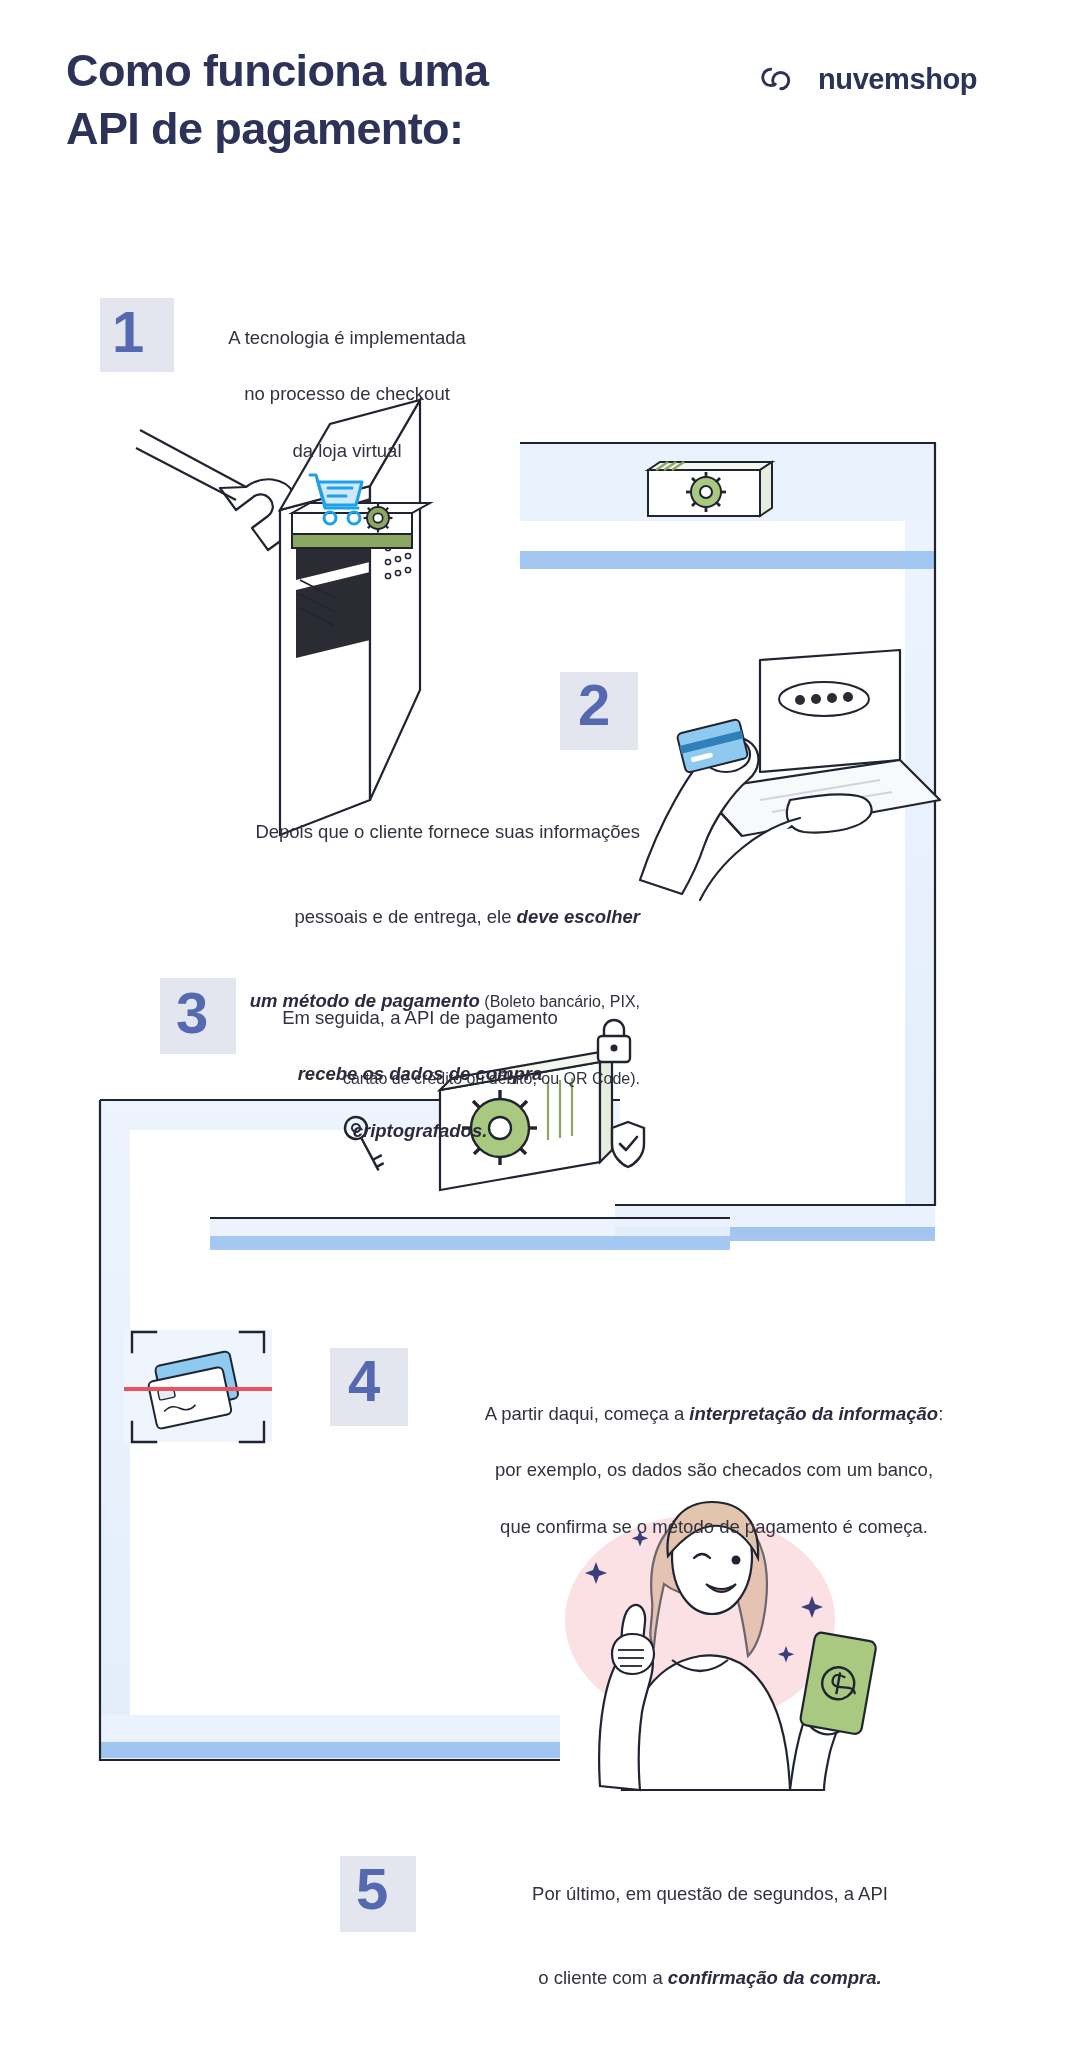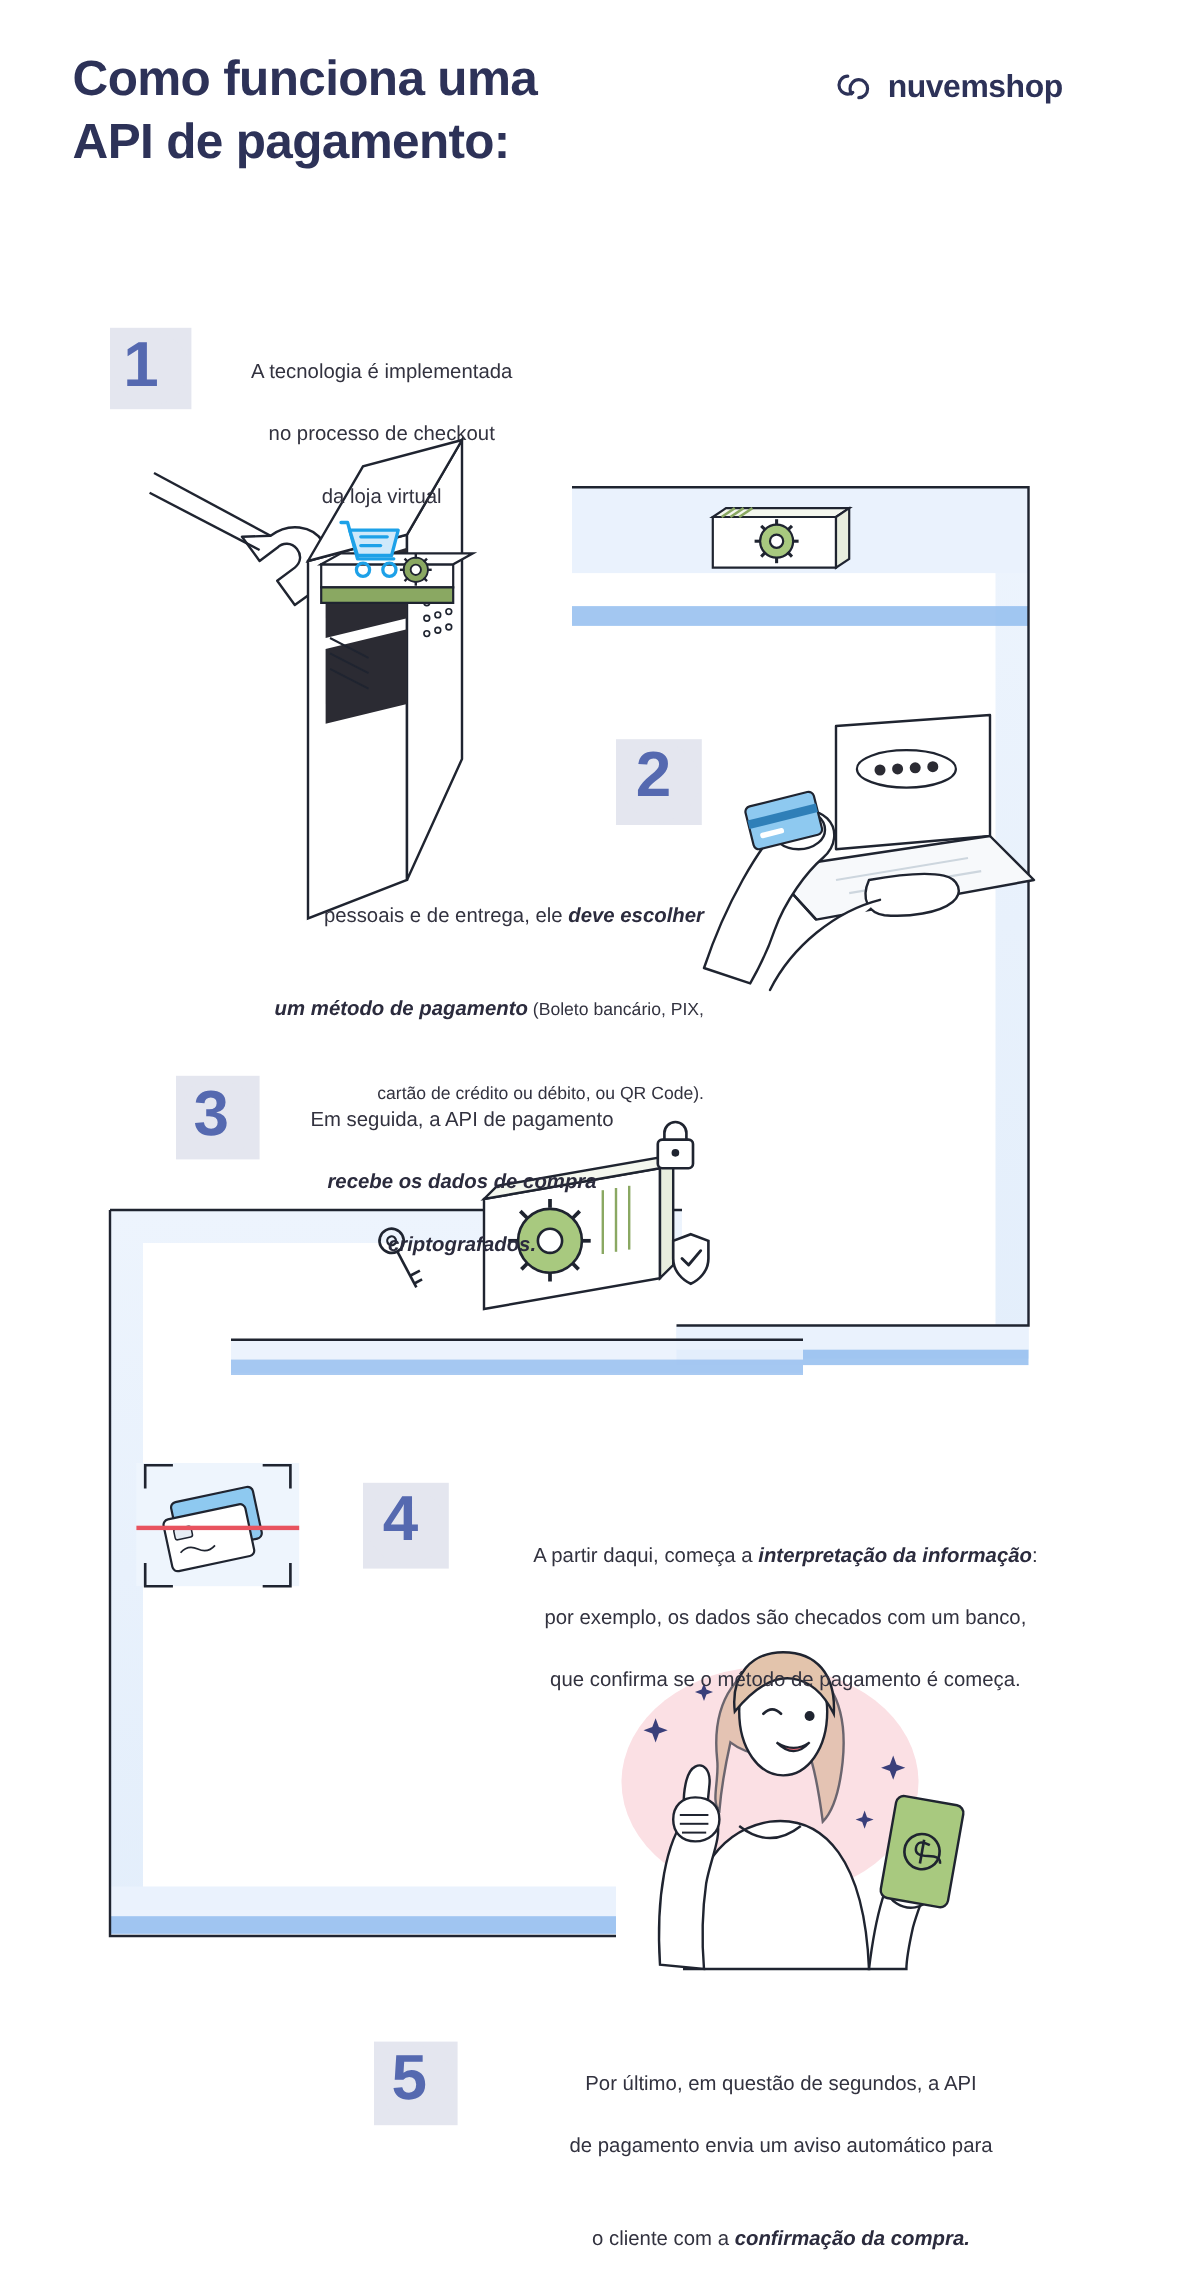--- a/index.html
+++ b/index.html
@@ -34,21 +34,21 @@
     letter-spacing: -0.6px;
     color: #2d3258;
     white-space: pre-line;
   }
   .logo {
     position: absolute;
     left: 760px;
     top: 62px;
     display: flex;
     align-items: center;
-    gap: 13px;
+    gap: 24px;
   }
   .logo-mark { width: 34px; height: 34px; display: block; }
   .logo-word {
     font-size: 29px;
     font-weight: bold;
     color: #2d3258;
     letter-spacing: -0.4px;
     line-height: 1;
   }
 
@@ -397,20 +397,23 @@
   </div>
 </div>
 
 <div class="step">
   <svg class="blob" style="left:560px; top:672px; width:78px; height:78px;" viewBox="0 0 78 78">
     <path d="M39 2 L59 8 L74 25 L76 47 L63 67 L42 76 L21 70 L6 53 L2 30 L15 10 Z" fill="#e4e6ef"></path>
   </svg>
   <div class="step-num" style="left:578px; top:676px;">2</div>
   <div class="step-text ta-right" style="left:130px; top:762px; width:510px;">
     <div>
+      <span>Depois que o cliente fornece suas informações</span>
+    </div>
+    <div>
       <span>pessoais e de entrega, ele </span><b>deve escolher</b>
     </div>
     <div>
       <b>um método de pagamento</b><span class="small"> (Boleto bancário, PIX,</span>
     </div>
     <div class="small">
       <span>cartão de crédito ou débito, ou QR Code).</span>
     </div>
   </div>
 </div>
@@ -441,19 +444,18 @@
   </div>
 </div>
 
 <div class="step">
   <svg class="blob" style="left:340px; top:1856px; width:76px; height:76px;" viewBox="0 0 76 76">
     <path d="M38 2 L58 9 L72 26 L74 48 L60 67 L39 75 L19 68 L5 51 L2 29 L15 9 Z" fill="#e4e6ef"></path>
   </svg>
   <div class="step-num" style="left:356px; top:1860px;">5</div>
   <div class="step-text ta-left" style="left:420px; top:1852px; width:580px;">
     <div><span>Por último, em questão de segundos, a API</span></div>
-    <div><span>de pagamento envia um aviso automático para</span></div>
     <div>
       <span>o cliente com a </span><b>confirmação da compra.</b>
     </div>
     
   </div>
 </div>
 
 </body></html>

